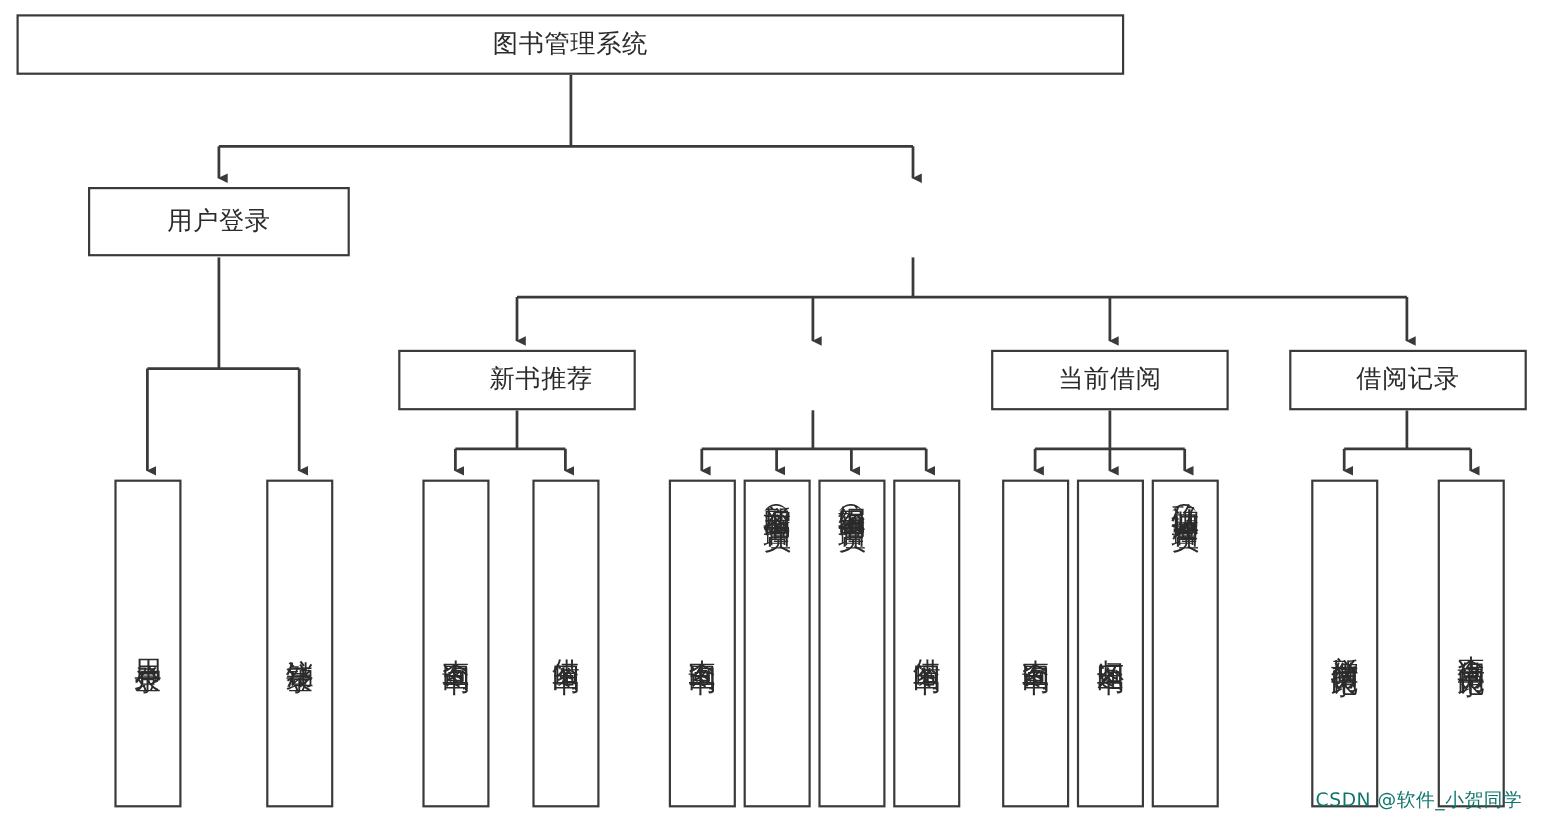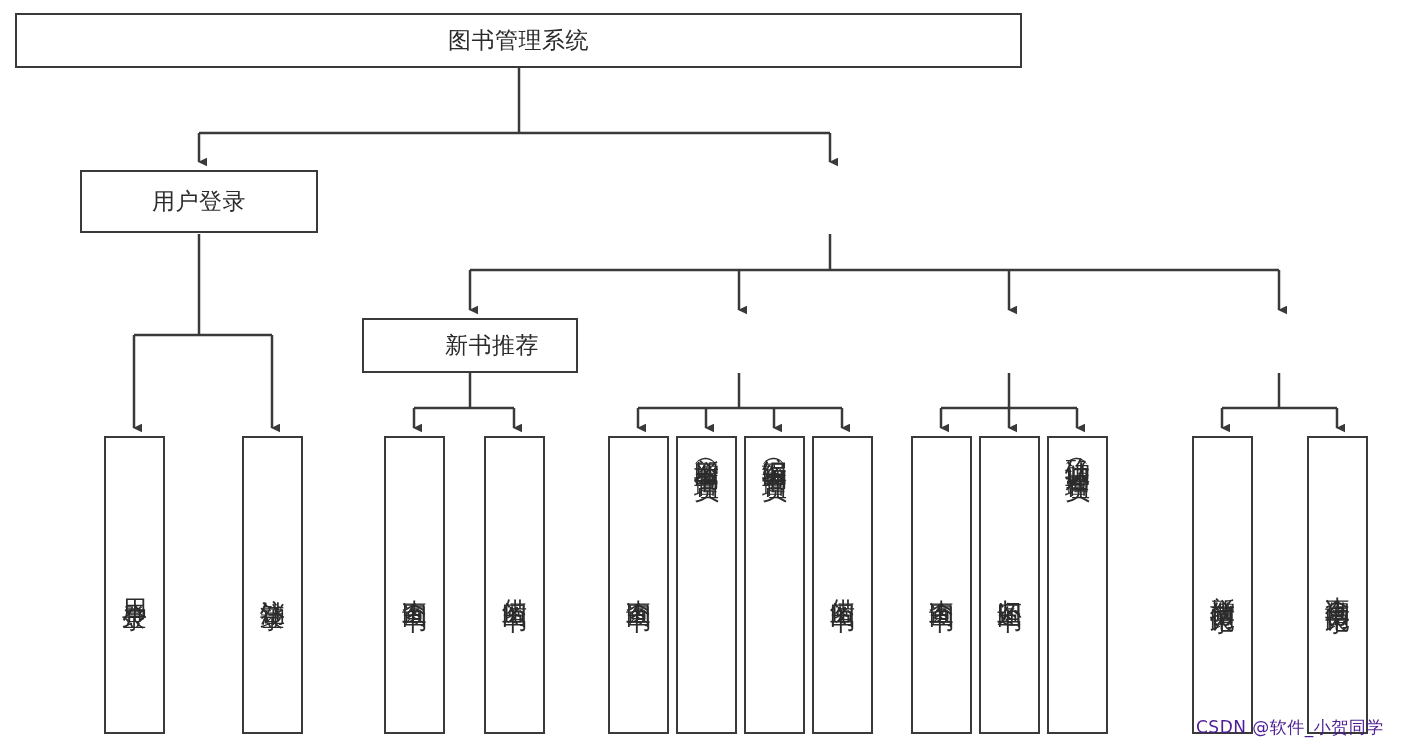--- a/index.html
+++ b/index.html
@@ -62,21 +62,21 @@
     line-height: 1.08;
     letter-spacing: 3px;
     white-space: nowrap;
   }
   .node.leaf.center-v {
     align-items: center;
   }
   .watermark {
     position: absolute;
     font-size: 17px;
-    color: #4c1d95;
+    color: #0f766e;
     white-space: nowrap;
     letter-spacing: 0.5px;
   }
 </style>
 </head>
 <body>
 
 <div id="diagram-root">
 
   <svg id="edge-layer" viewBox="0 0 1405 747" width="1405" height="747" xmlns="http://www.w3.org/2000/svg">
@@ -133,20 +133,26 @@
     <span class="label">图书管理系统</span>
   </div>
 
   <div class="node horiz" style="left:80px; top:170px; width:238px; height:63px;">
     <span class="label">用户登录</span>
   </div>
 
   <div class="node horiz" style="left:362px; top:318px; width:216px; height:55px;padding-left:44px;">
     <span class="label">新书推荐</span>
   </div>
+  <div class="node horiz" style="left:901px; top:318px; width:216px; height:55px;">
+    <span class="label">当前借阅</span>
+  </div>
+  <div class="node horiz" style="left:1172px; top:318px; width:216px; height:55px;">
+    <span class="label">借阅记录</span>
+  </div>
 
   <div class="node leaf center-v" style="left:104px; top:436px; width:61px; height:298px;">
     <span class="label">用户登录</span>
   </div>
   <div class="node leaf center-v" style="left:242px; top:436px; width:61px; height:298px;">
     <span class="label">注销登录</span>
   </div>
 
   <div class="node leaf center-v" style="left:384px; top:436px; width:61px; height:298px;">
     <span class="label">查询图书</span>

